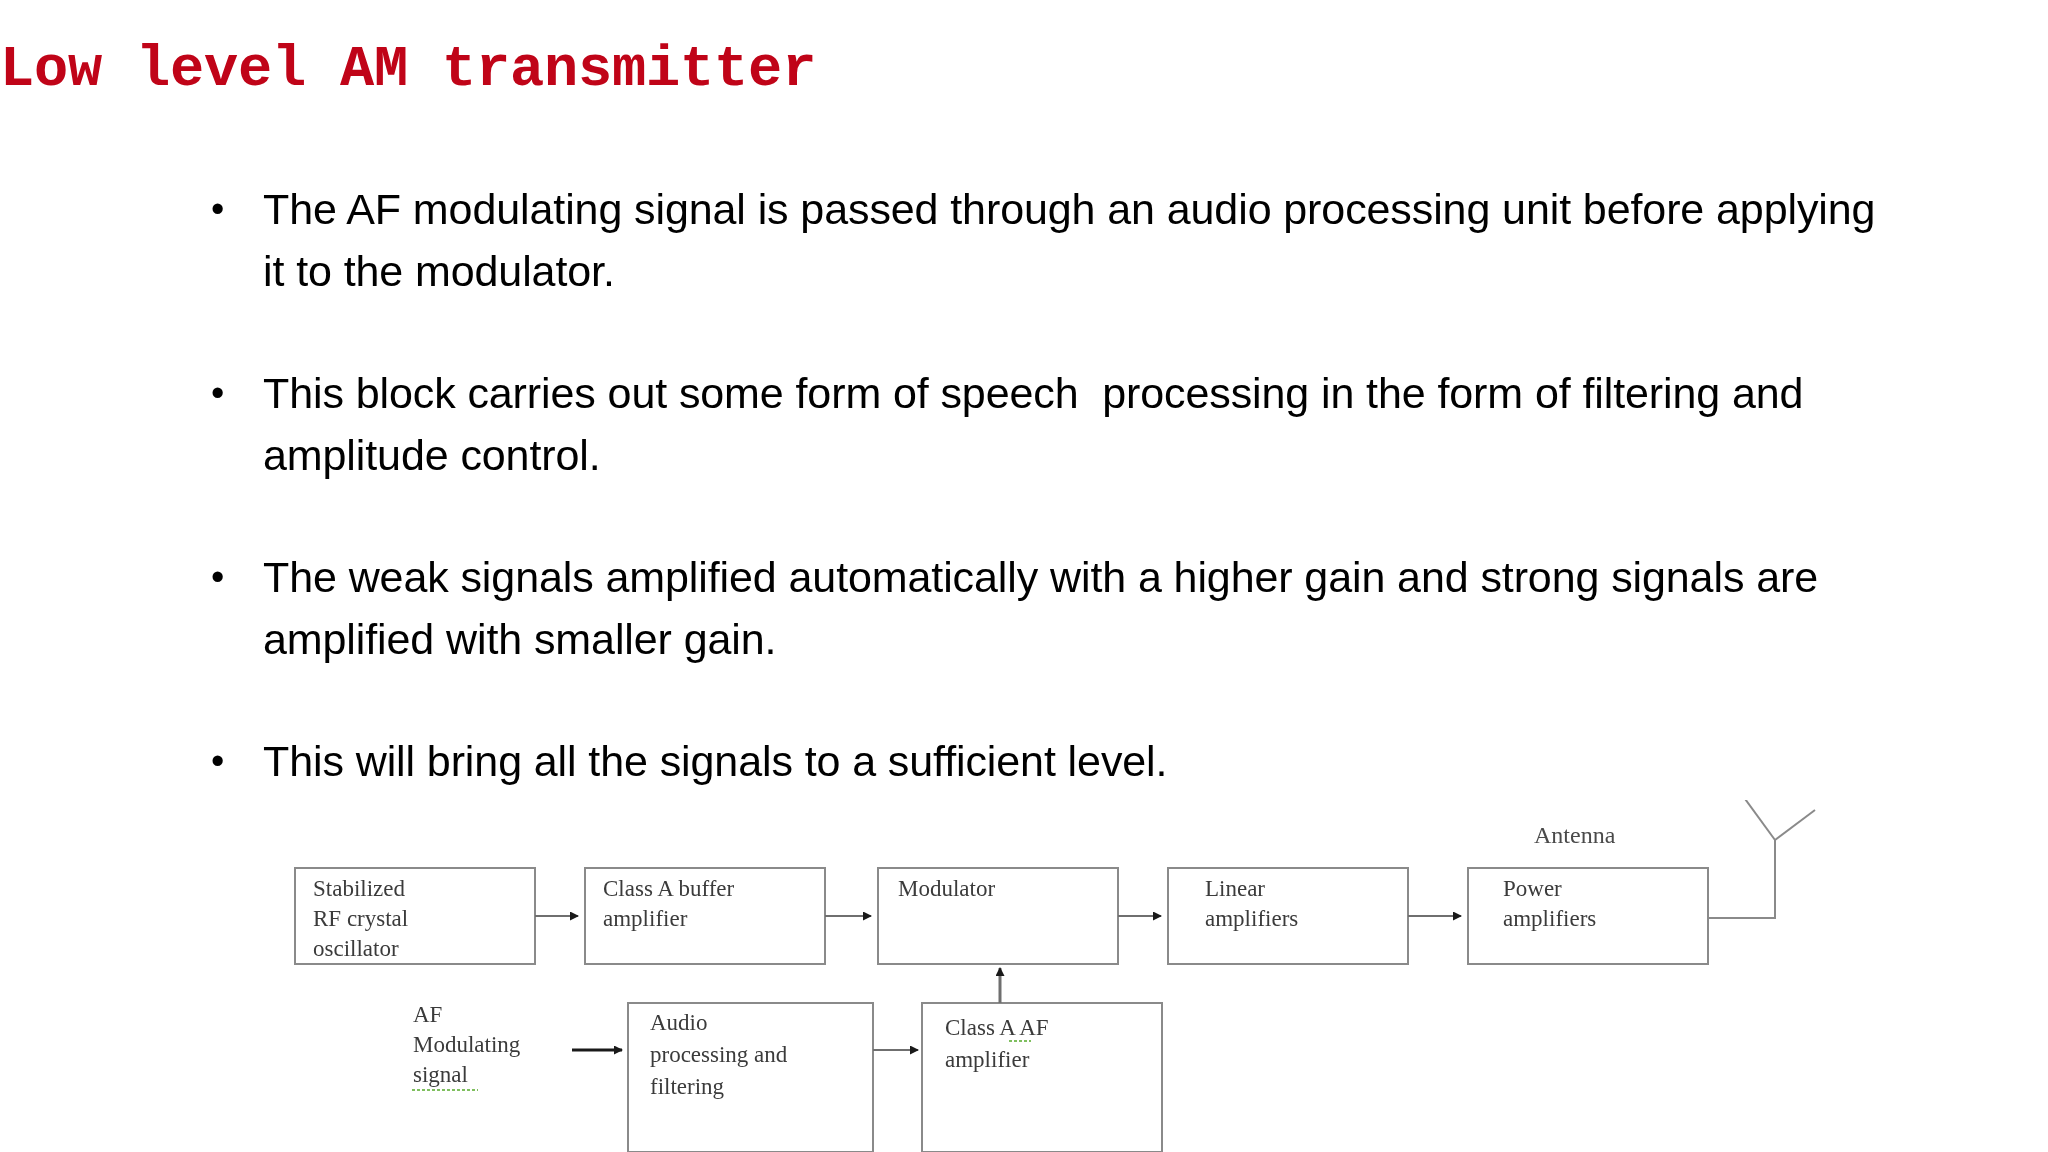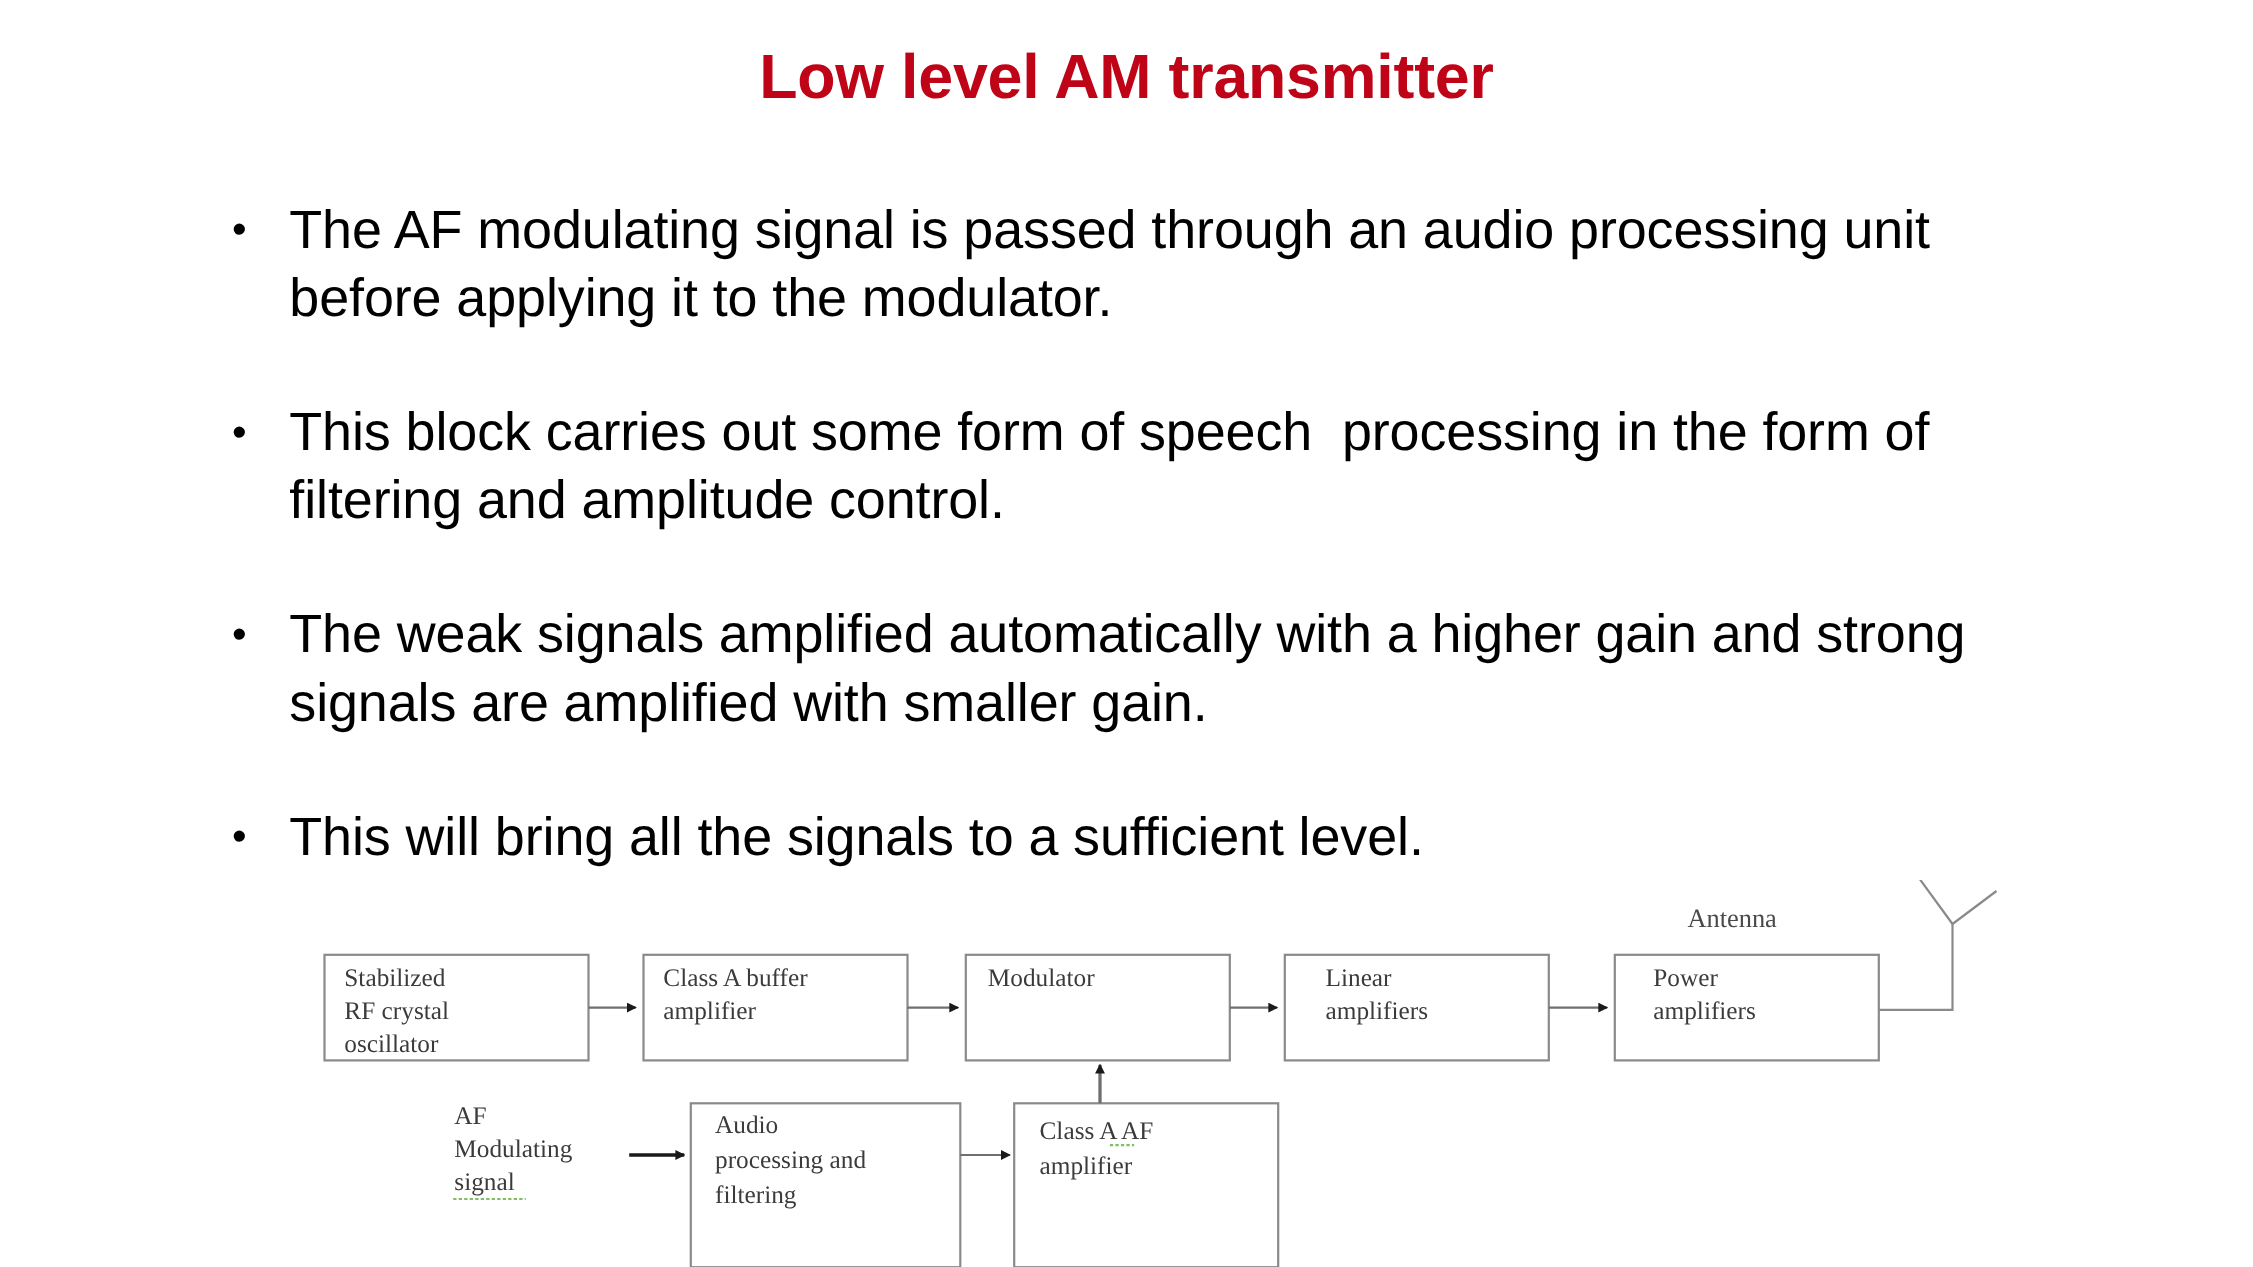--- a/index.html
+++ b/index.html
@@ -14,22 +14,21 @@
     font-family: "Liberation Sans", sans-serif;
     position: relative;
   }
 
   
   .slide-title {
     position: absolute;
     top: 38px;
     left: 0;
     width: 2048px;
-    text-align: center;
-    font-family: Liberation Sans, sans-serif;
+    font-family: Liberation Mono, monospace;
     font-weight: bold;
     font-size: 57px;
     line-height: 1.15;
     color: #C00418;
     letter-spacing: -0.2px;
   }
 
   
   .bullet-list {
     position: absolute;
@@ -48,21 +47,21 @@
     width: 58px;
     font-size: 38px;
     line-height: 62px;
     color: #000000;
     text-align: left;
     padding-left: 6px;
     box-sizing: border-box;
   }
   .bullet-text {
     flex: 1 1 auto;
-    font-size: 49px;
+    font-size: 43px;
     line-height: 62px;
     color: #000000;
     white-space: pre-wrap;
     letter-spacing: -0.1px;
   }
 
   
   .diagram {
     position: absolute;
     left: 0;

